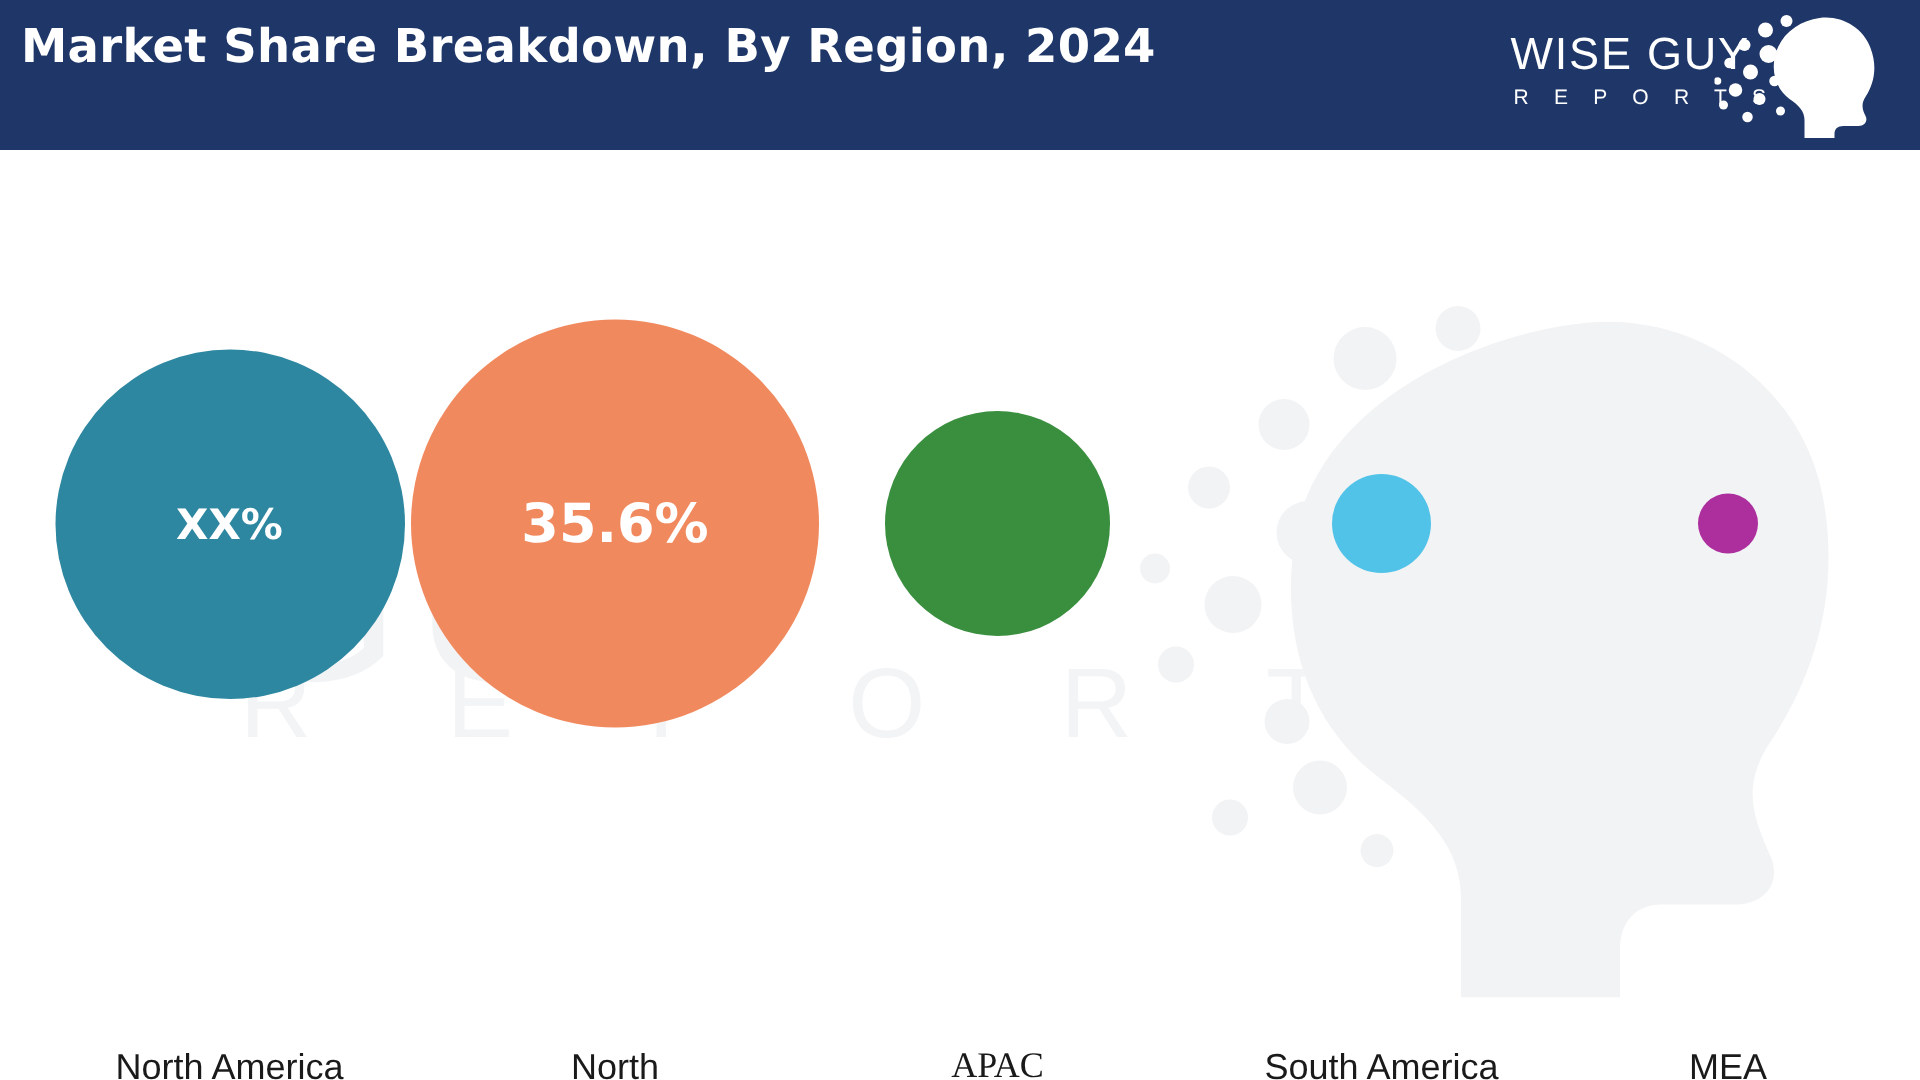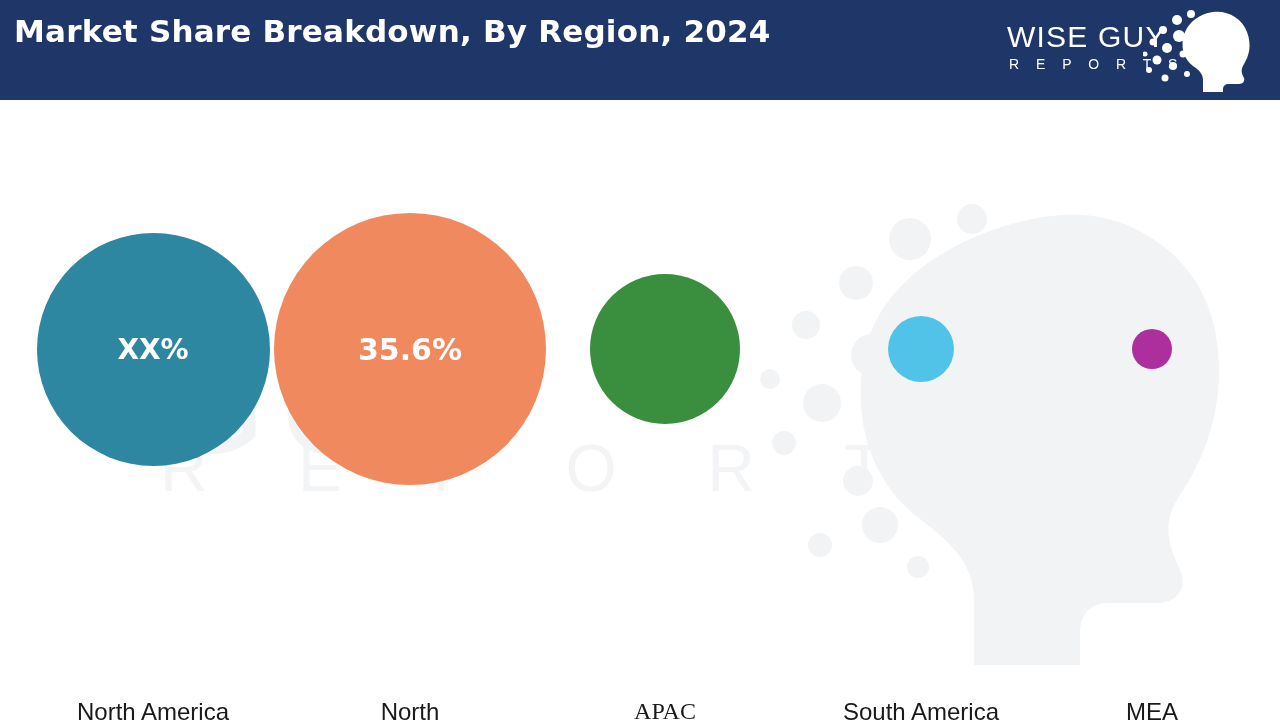--- a/index.html
+++ b/index.html
@@ -234,21 +234,21 @@
         </g>
       </svg>
     </div>
 
     <div id="bubble-layer">
       <div class="bubble" style="left:36.5px; top:132.5px; width:233px; height:233px; background:#2e87a0;">
         <span class="bubble-value" style="font-size:28px;">XX%</span>
       </div>
 
       <div class="bubble" style="left:274px; top:113px; width:272px; height:272px; background:#f1895e;">
-        <span class="bubble-value" style="font-size:30px;">35.6%</span>
+        <span class="bubble-value" style="font-size:36px;">35.6%</span>
       </div>
 
       <div class="bubble" style="left:590px; top:174px; width:150px; height:150px; background:#3a8f3f;">
         <span class="bubble-value" style="font-size:20px;"></span>
       </div>
 
       <div class="bubble" style="left:888px; top:216px; width:66px; height:66px; background:#52c3e8;">
         <span class="bubble-value" style="font-size:14px;"></span>
       </div>
 

